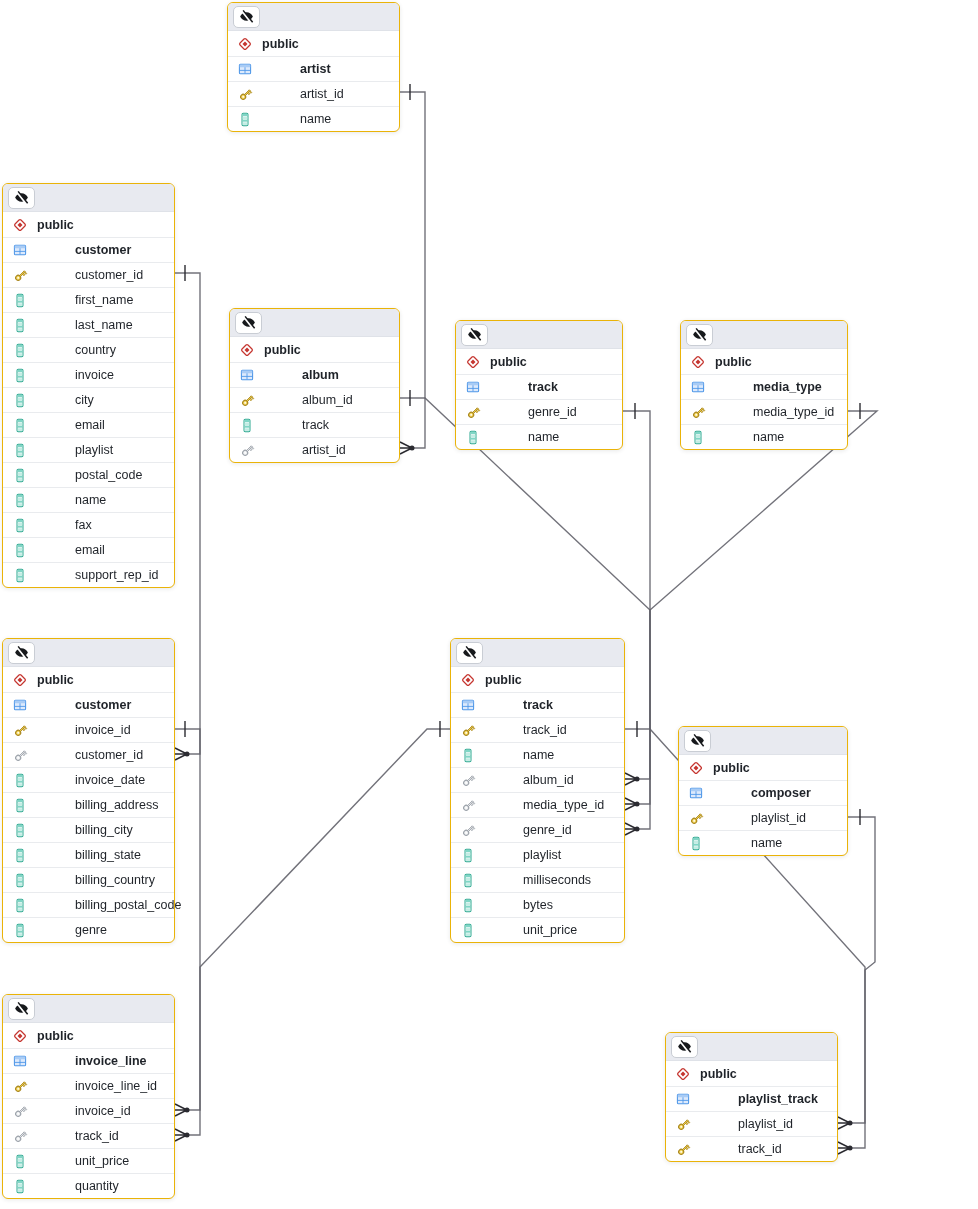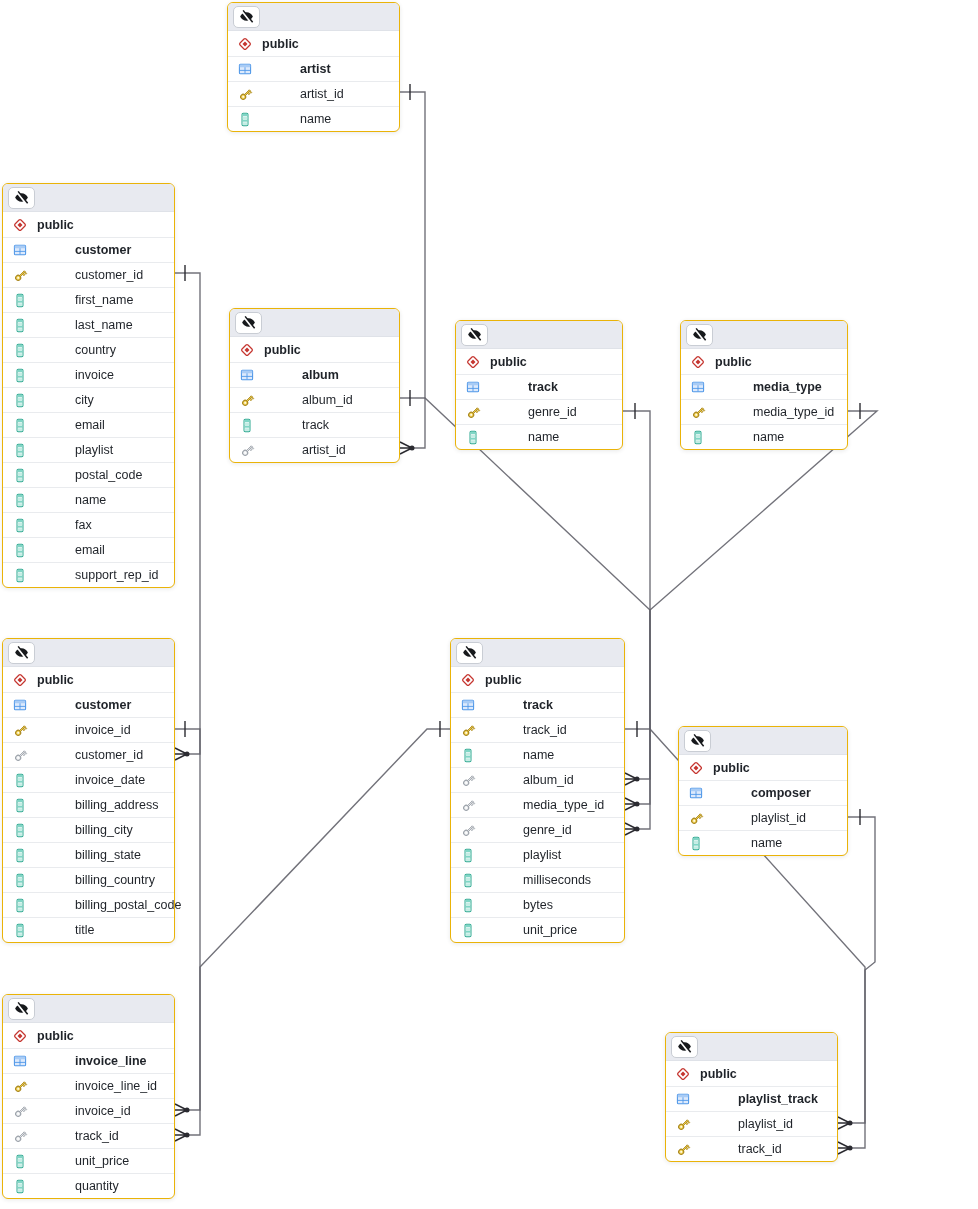--- a/index.html
+++ b/index.html
@@ -669,21 +669,21 @@
         <div class="row">
           <span class="ic">
             <svg viewBox="0 0 16 16" width="14" height="15">
               <rect x="4.6" y="0.8" width="6.8" height="14.4" rx="1.4" fill="#ffffff" stroke="#2aa890" stroke-width="1.2"></rect>
               <rect x="5.4" y="1.6" width="5.2" height="2.7" fill="#7fd6c6"></rect>
               <rect x="5.4" y="5" width="5.2" height="2.4" fill="#c2ece3"></rect>
               <rect x="5.4" y="8.1" width="5.2" height="2.4" fill="#7fd6c6"></rect>
               <rect x="5.4" y="11.2" width="5.2" height="3" fill="#c2ece3"></rect>
             </svg>
           </span>
-          <span>title</span>
+          <span>genre</span>
         </div>
       </div>
       <div class="table-card" style="left: 450px; top: 638px; width: 175px;">
         <div class="card-header">
           <button class="eye-btn">
             <span class="ic">
               <svg viewBox="0 0 24 24" width="15" height="15">
                 <path d="M12 5.2C7.5 5.2 3.7 7.9 1.8 12c1.9 4.1 5.7 6.8 10.2 6.8s8.3-2.7 10.2-6.8C20.3 7.9 16.5 5.2 12 5.2z" fill="#17191c"></path>
                 <line x1="4.2" y1="2.6" x2="19.4" y2="21.6" stroke="#ffffff" stroke-width="3.4"></line>
                 <line x1="6.6" y1="2.2" x2="21.8" y2="21.2" stroke="#17191c" stroke-width="2.4"></line>

